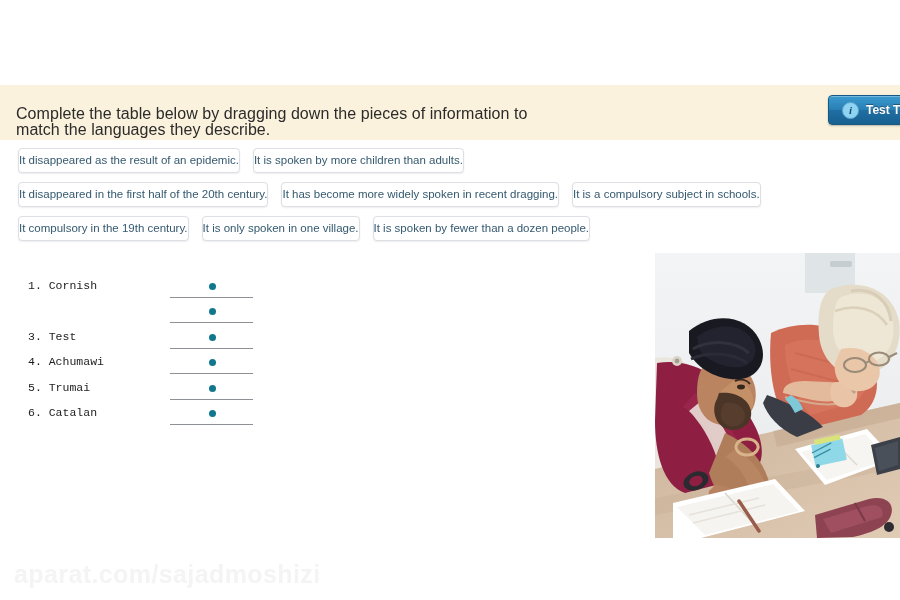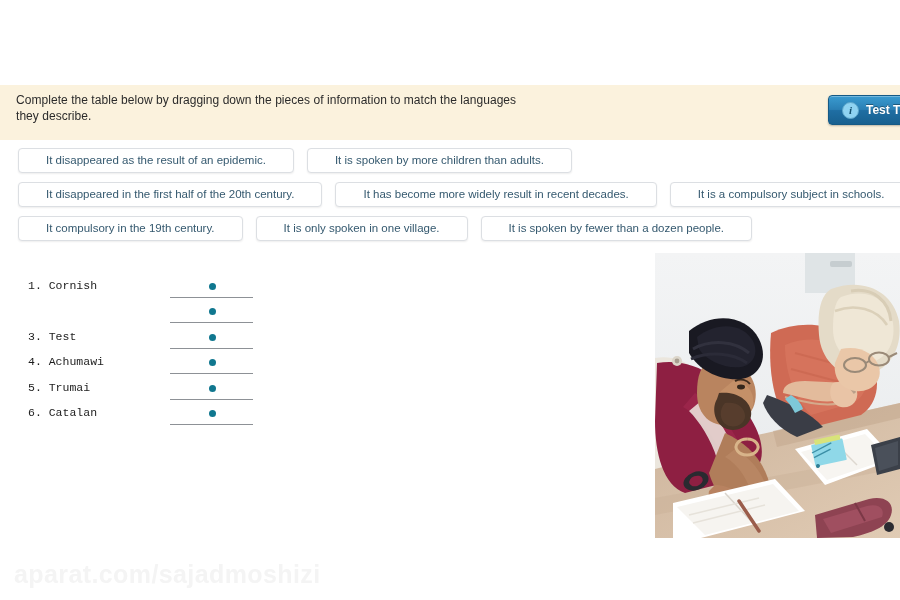--- a/index.html
+++ b/index.html
@@ -22,23 +22,23 @@
     left: 0;
     top: 85px;
     width: 900px;
     height: 55px;
     background: #fbf2dd;
     box-sizing: border-box;
   }
   #instruction-text {
     position: absolute;
     left: 16px;
-    top: 7px;
+    top: 21px;
     width: 520px;
-    font-size: 12px;
+    font-size: 16px;
     line-height: 16px;
     color: #2b2b2b;
     letter-spacing: 0.05px;
   }
 
   
   #test-tip-button {
     position: absolute;
     left: 828px;
     top: 95px;
@@ -94,21 +94,21 @@
     height: 25px;
   }
   .chip {
     background: #ffffff;
     border: 1px solid #dcdfe3;
     border-radius: 4px;
     box-shadow: 0 1px 2px rgba(0,0,0,0.07);
     color: #35596f;
     font-size: 11.5px;
     line-height: 23px;
-    padding: 0 27px;
+    padding: 0 0;
     white-space: nowrap;
     box-sizing: border-box;
     height: 25px;
     cursor: move;
   }
 
   
   #answer-list {
     position: absolute;
     left: 28px;
@@ -191,21 +191,21 @@
   <span id="test-tip-label">Test Tip</span>
 </div>
 
 <div id="options-area">
   <div class="chip-row">
     <div class="chip">It disappeared as the result of an epidemic.</div>
     <div class="chip">It is spoken by more children than adults.</div>
   </div>
   <div class="chip-row">
     <div class="chip">It disappeared in the first half of the 20th century.</div>
-    <div class="chip">It has become more widely result in recent decades.</div>
+    <div class="chip">It has become more widely spoken in recent dragging.</div>
     <div class="chip">It is a compulsory subject in schools.</div>
   </div>
   <div class="chip-row">
     <div class="chip">It compulsory in the 19th century.</div>
     <div class="chip">It is only spoken in one village.</div>
     <div class="chip">It is spoken by fewer than a dozen people.</div>
   </div>
 </div>
 
 <div id="answer-list">

